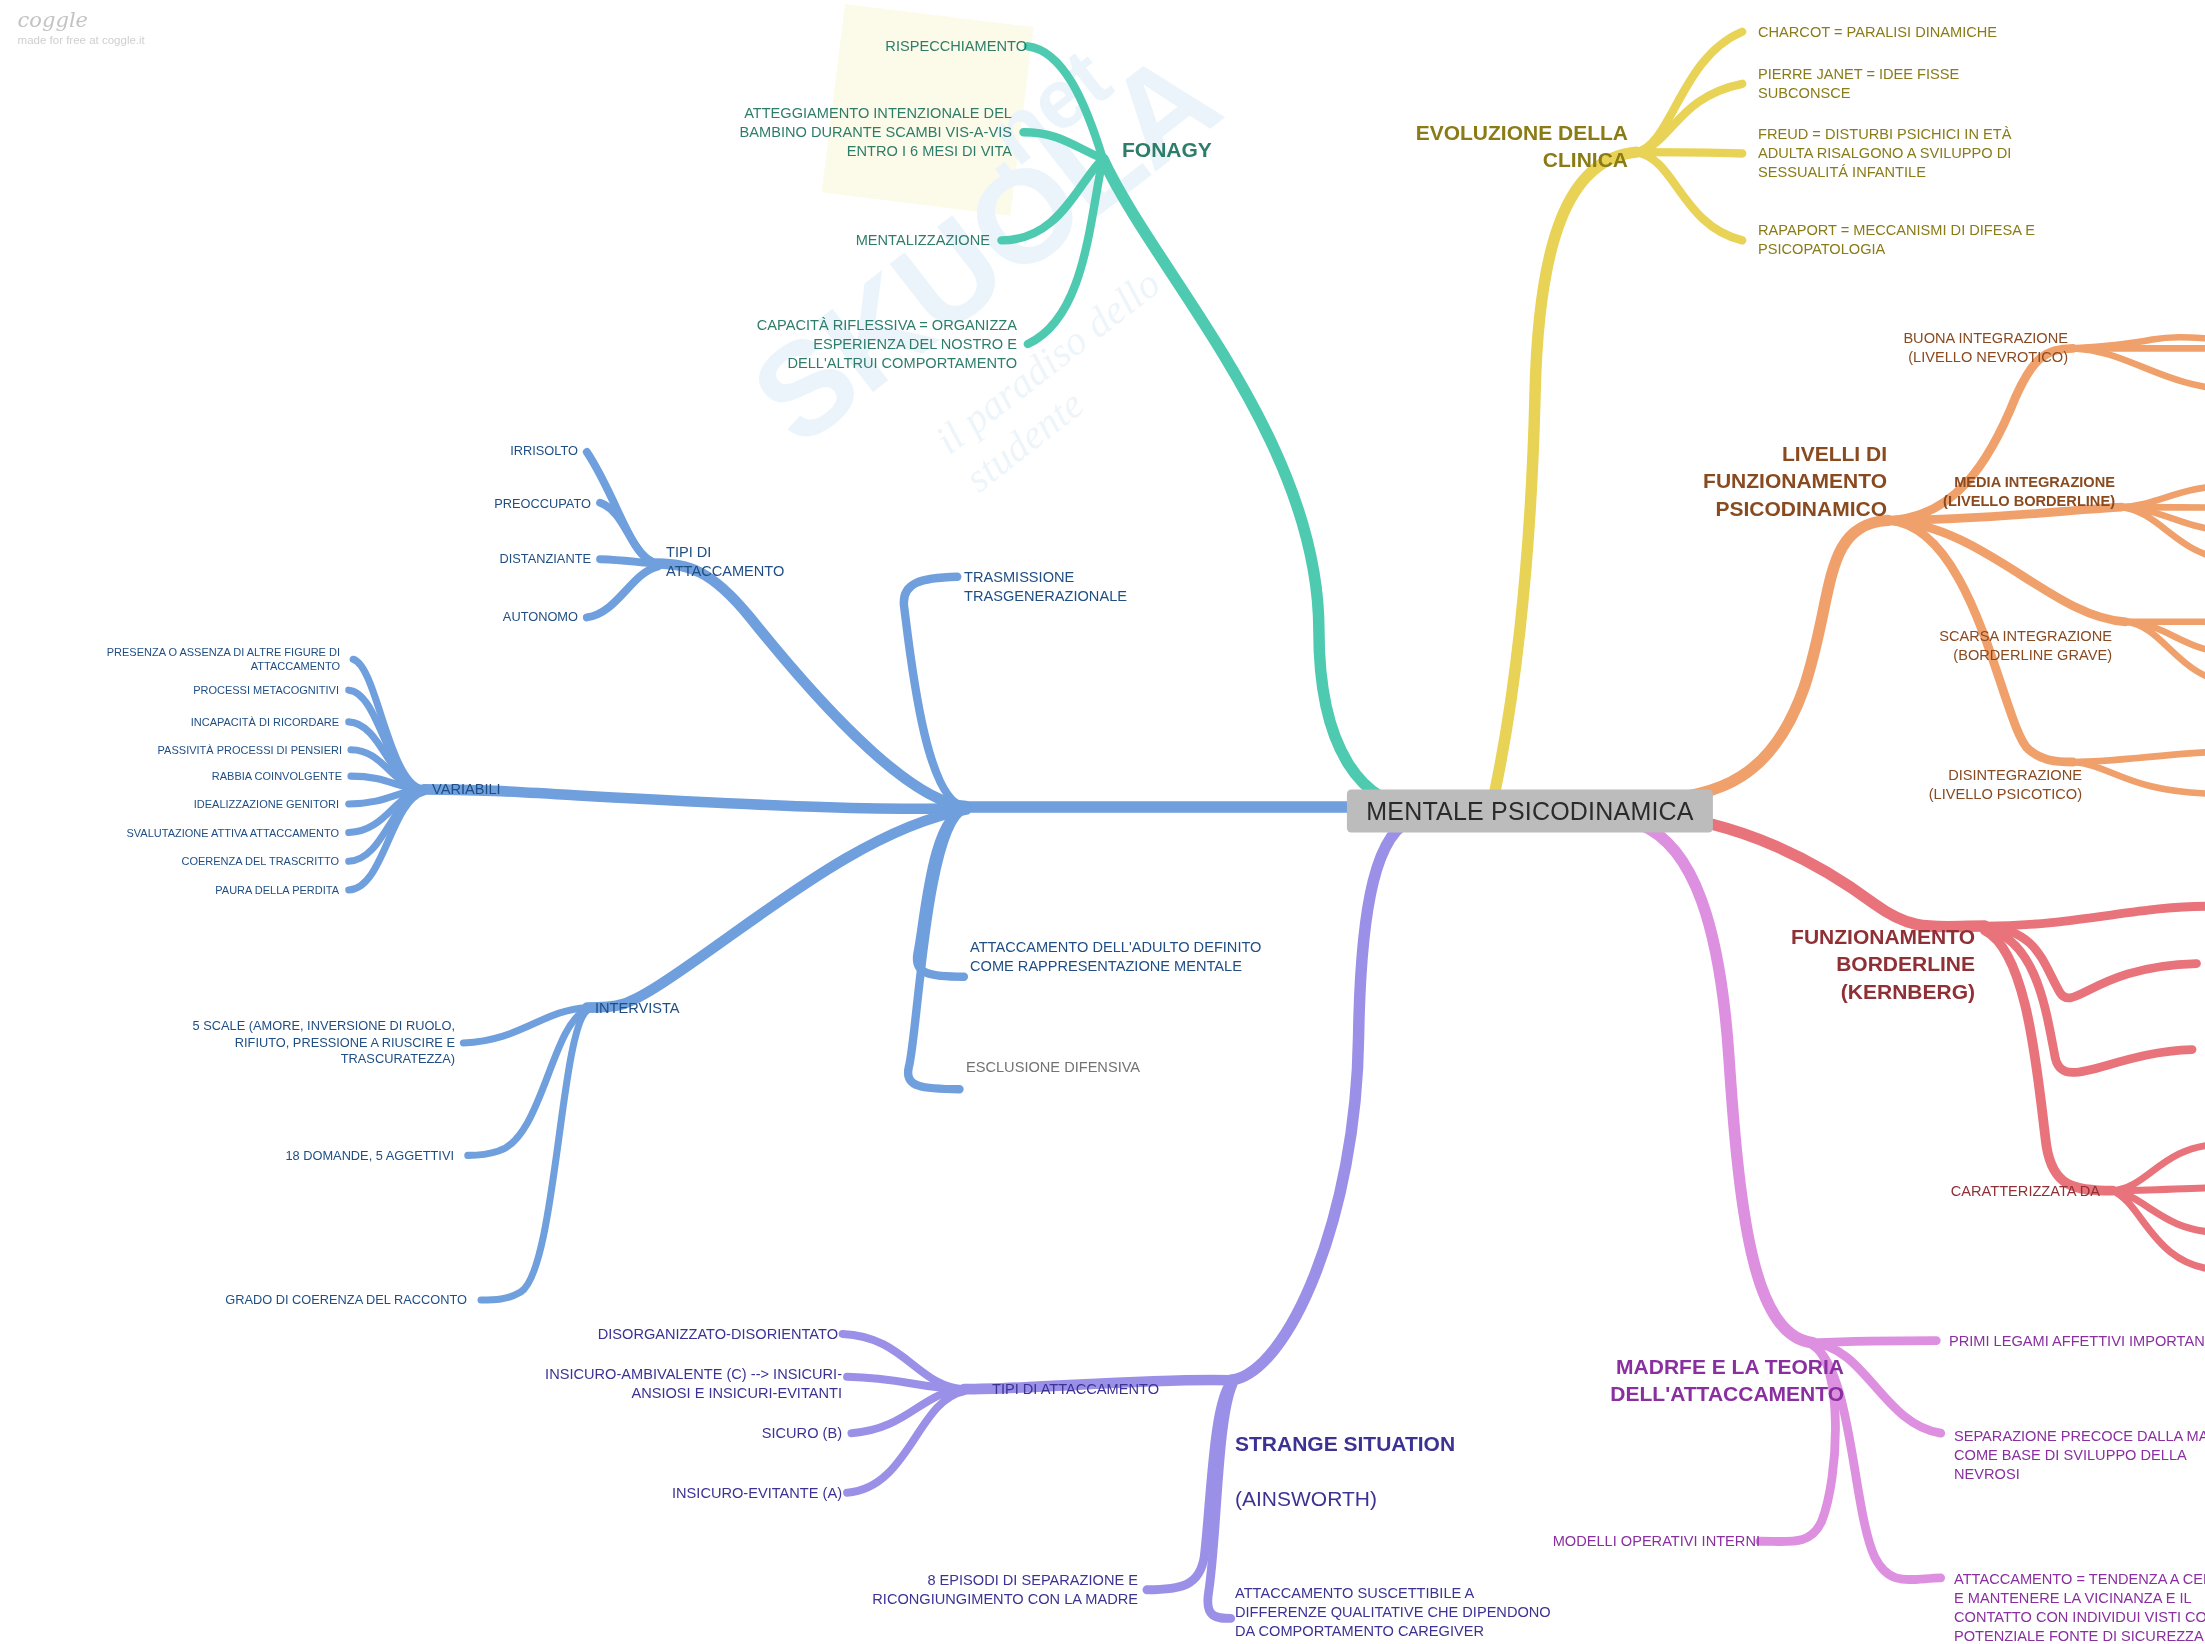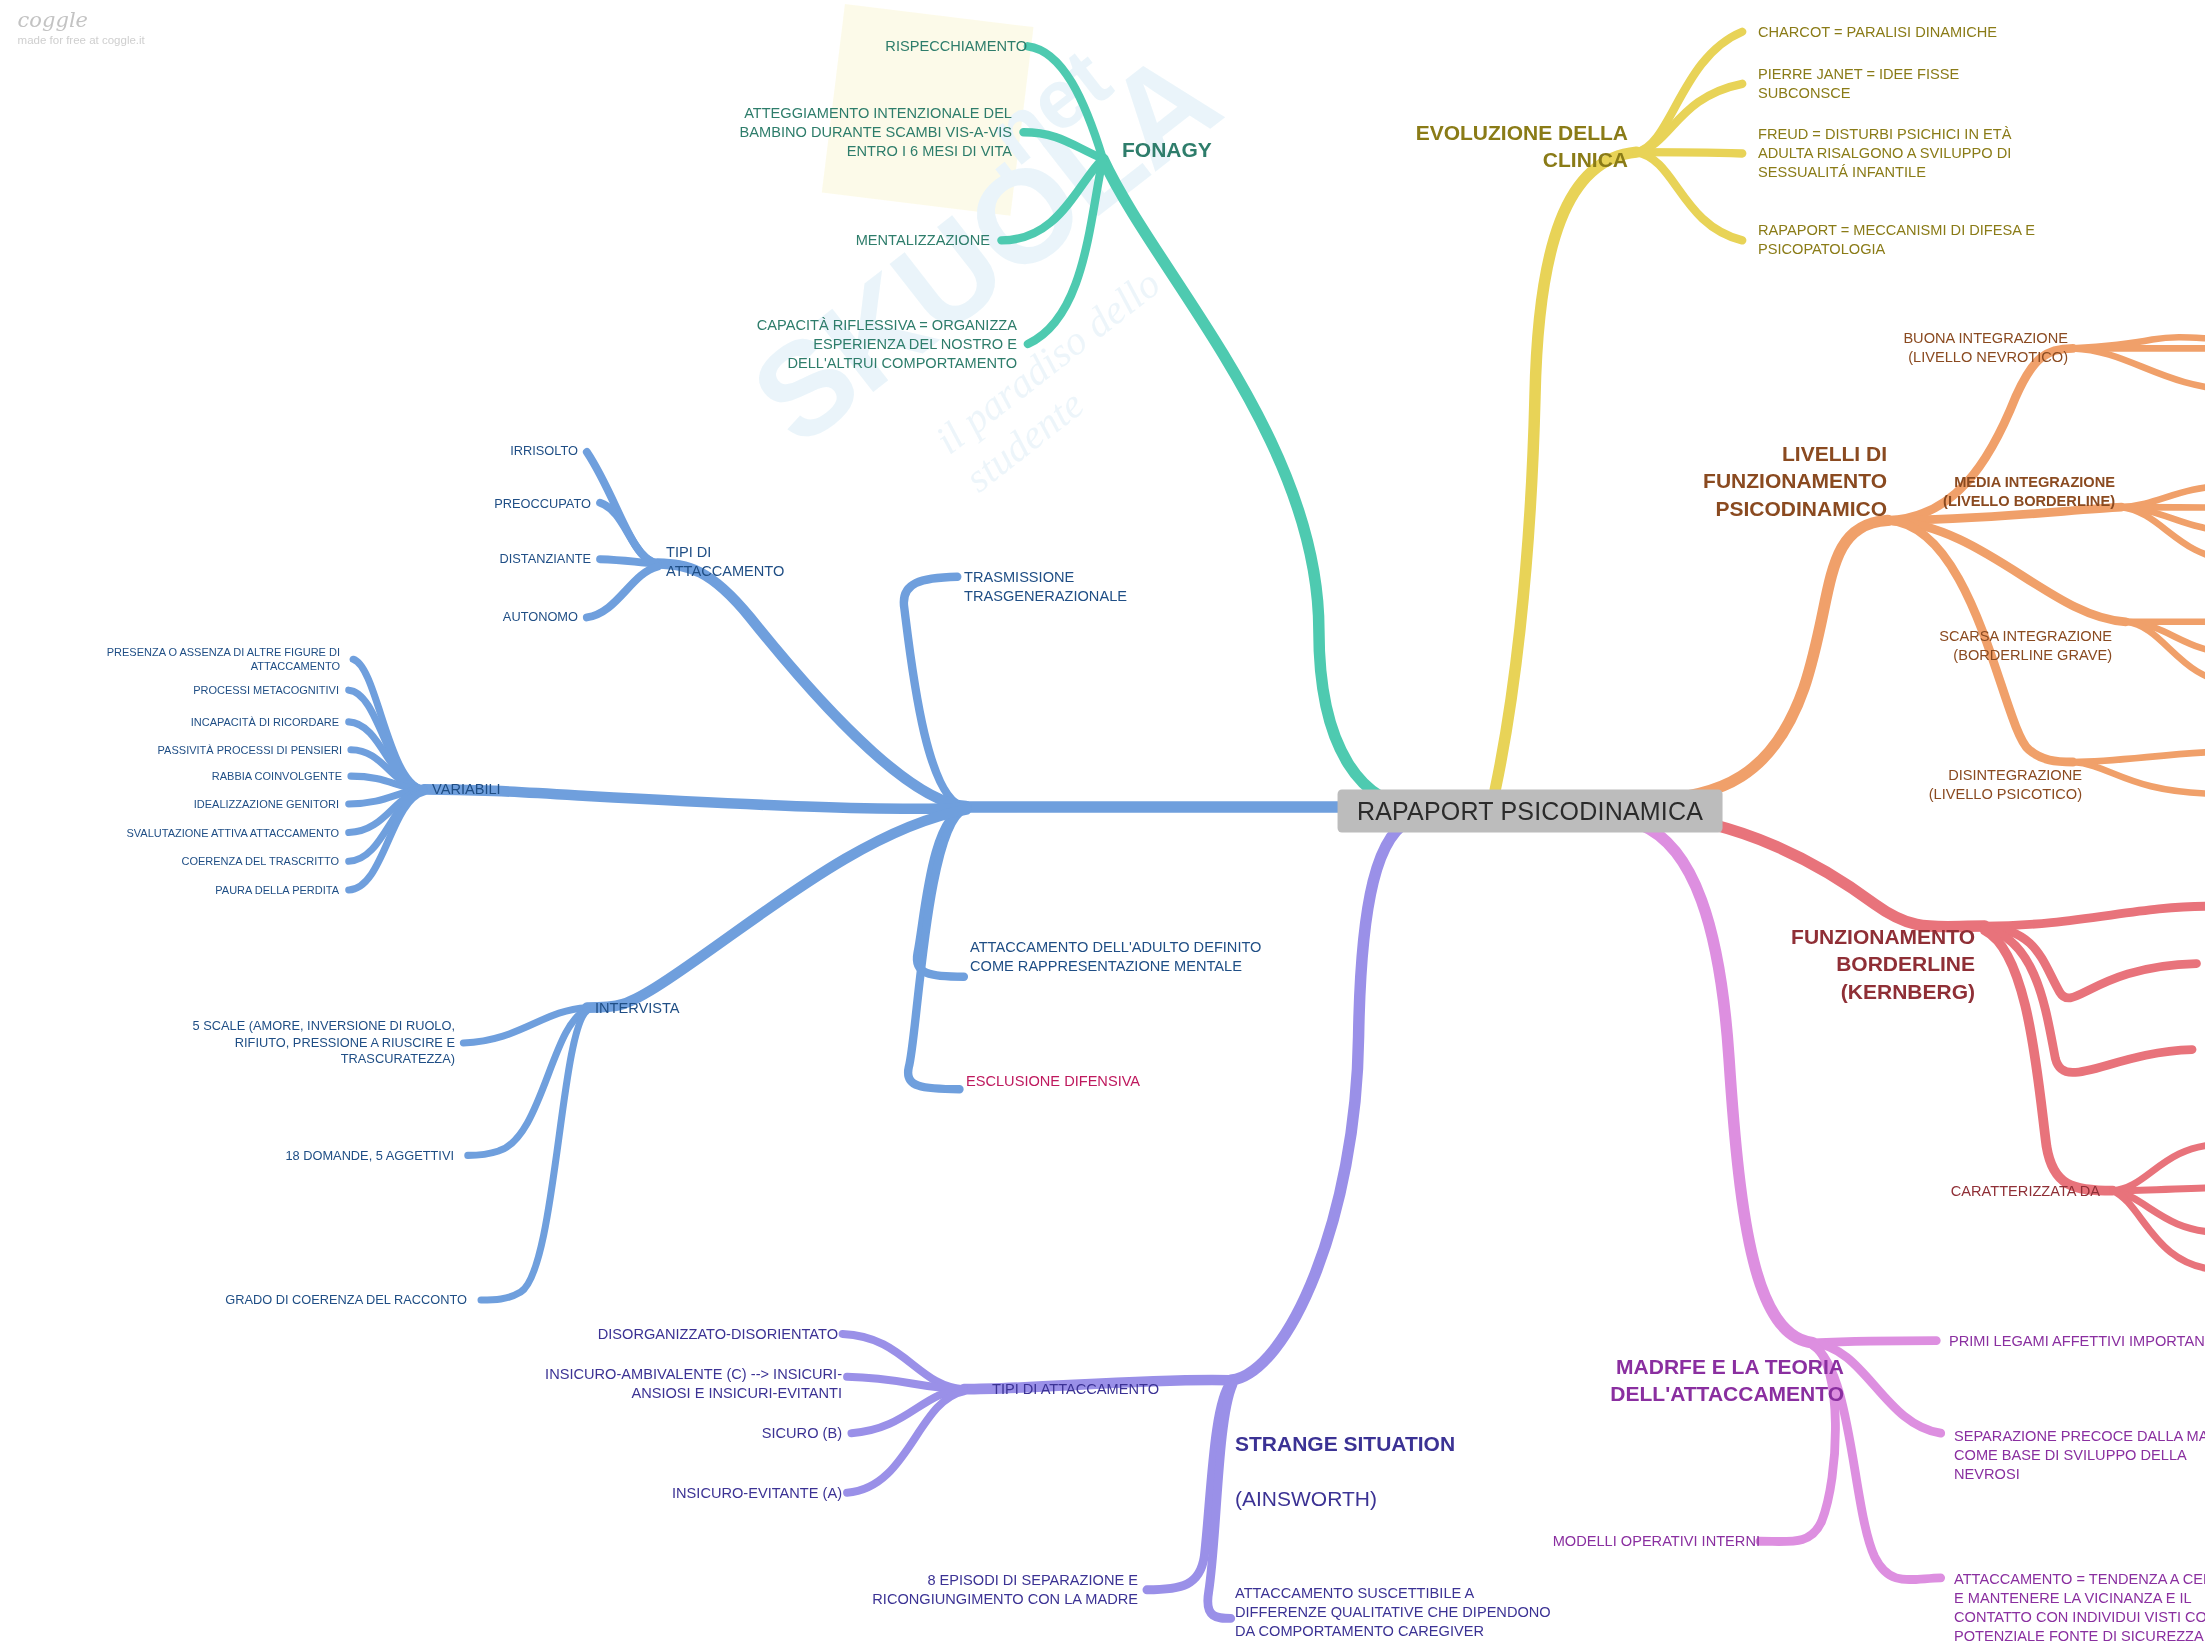--- a/index.html
+++ b/index.html
@@ -136,21 +136,21 @@
       <path d="M960 1794 C 890 1805 870 1950 790 1953" stroke="#6f9fdd" stroke-width="16"></path>
       <path d="M960 1796 C 885 1815 870 2015 790 2018" stroke="#6f9fdd" stroke-width="16"></path>
 
       <path d="M2190 1836 C 1950 1880 1700 2100 1500 2230 C 1420 2282 1400 2285 1330 2285" stroke="#6f9fdd" stroke-width="24"></path>
       <path d="M1330 2285 C 1230 2290 1180 2360 1050 2365" stroke="#6f9fdd" stroke-width="16"></path>
       <path d="M1330 2290 C 1250 2320 1230 2580 1130 2610 C 1100 2620 1080 2620 1060 2620" stroke="#6f9fdd" stroke-width="16"></path>
       <path d="M1330 2292 C 1270 2340 1260 2880 1180 2930 C 1150 2948 1120 2948 1090 2948" stroke="#6f9fdd" stroke-width="16"></path>
     </g>
   </svg>
 
-  <div class="root" style="left:1530px;top:811px;">RAPAPORT PSICODINAMICA</div>
+  <div class="root" style="left:1530px;top:811px;">MENTALE PSICODINAMICA</div>
 
   <div class="node n-r branch-title sz-xl" style="left:1122px;top:150px;color:#2e7d6b;">FONAGY</div>
   <div class="node n-l sz-md" style="left:0;width:1014px;top:46px;color:#2e7d6b;padding-left:13px;">RISPECCHIAMENTO</div>
   <div class="node n-l sz-md" style="left:0;width:1012px;top:132px;color:#2e7d6b;">ATTEGGIAMENTO INTENZIONALE DEL
 BAMBINO DURANTE SCAMBI VIS-A-VIS
 ENTRO I 6 MESI DI VITA</div>
   <div class="node n-l sz-md" style="left:0;width:990px;top:240px;color:#2e7d6b;">MENTALIZZAZIONE</div>
   <div class="node n-l sz-md" style="left:0;width:1017px;top:344px;color:#2e7d6b;">CAPACITÀ RIFLESSIVA = ORGANIZZA
 ESPERIENZA DEL NOSTRO E
 DELL'ALTRUI COMPORTAMENTO</div>
@@ -212,21 +212,21 @@
   <div class="node n-l sz-md" style="left:772px;width:366px;top:1590px;color:#3b3294;">8 EPISODI DI SEPARAZIONE E
 RICONGIUNGIMENTO CON LA MADRE</div>
   <div class="node n-r sz-md" style="left:1235px;top:1612px;color:#3b3294;">ATTACCAMENTO SUSCETTIBILE A
 DIFFERENZE QUALITATIVE CHE DIPENDONO
 DA COMPORTAMENTO CAREGIVER</div>
 
   <div class="node n-r sz-md" style="left:964px;top:587px;color:#1f4e85;">TRASMISSIONE
 TRASGENERAZIONALE</div>
   <div class="node n-r sz-md" style="left:970px;top:957px;color:#1f4e85;">ATTACCAMENTO DELL'ADULTO DEFINITO
 COME RAPPRESENTAZIONE MENTALE</div>
-  <div class="node n-r sz-md" style="left:966px;top:1067px;color:#be185d;margin-top:14px;">ESCLUSIONE DIFENSIVA</div>
+  <div class="node n-r sz-md" style="left:966px;top:1067px;color:#737373;">ESCLUSIONE DIFENSIVA</div>
 
   <div class="node n-r sz-md" style="left:666px;width:185px;top:562px;color:#1f4e85;">TIPI DI
 ATTACCAMENTO</div>
   <div class="node n-l sz-sm" style="left:397px;width:181px;top:451px;color:#1f4e85;">IRRISOLTO</div>
   <div class="node n-l sz-sm" style="left:384px;width:207px;top:504px;color:#1f4e85;">PREOCCUPATO</div>
   <div class="node n-l sz-sm" style="left:384px;width:207px;top:559px;color:#1f4e85;">DISTANZIANTE</div>
   <div class="node n-l sz-sm" style="left:397px;width:181px;top:617px;color:#1f4e85;">AUTONOMO</div>
 
   <div class="node n-r sz-md" style="left:432px;top:789px;color:#1f4e85;">VARIABILI</div>
   <div class="node n-l sz-xs" style="left:44px;width:296px;top:659px;color:#1f4e85;">PRESENZA O ASSENZA DI ALTRE FIGURE DI

